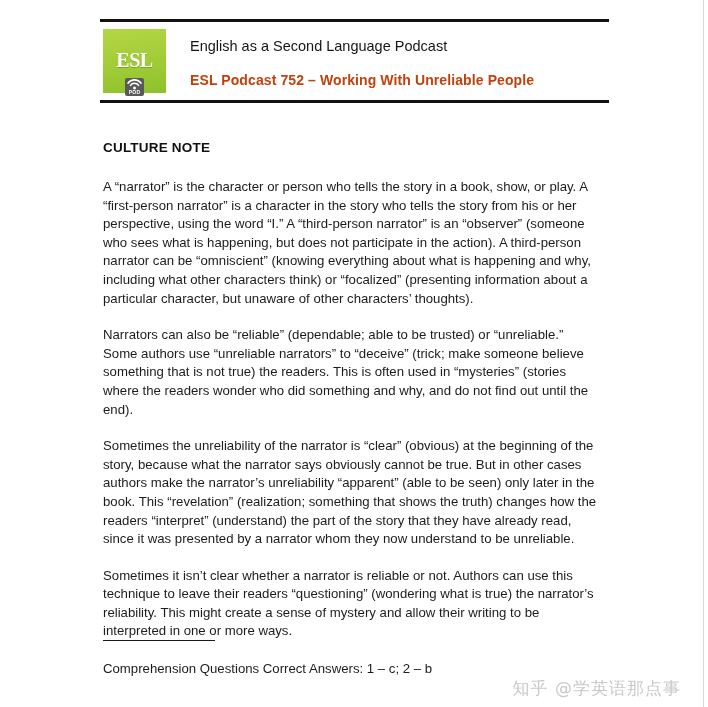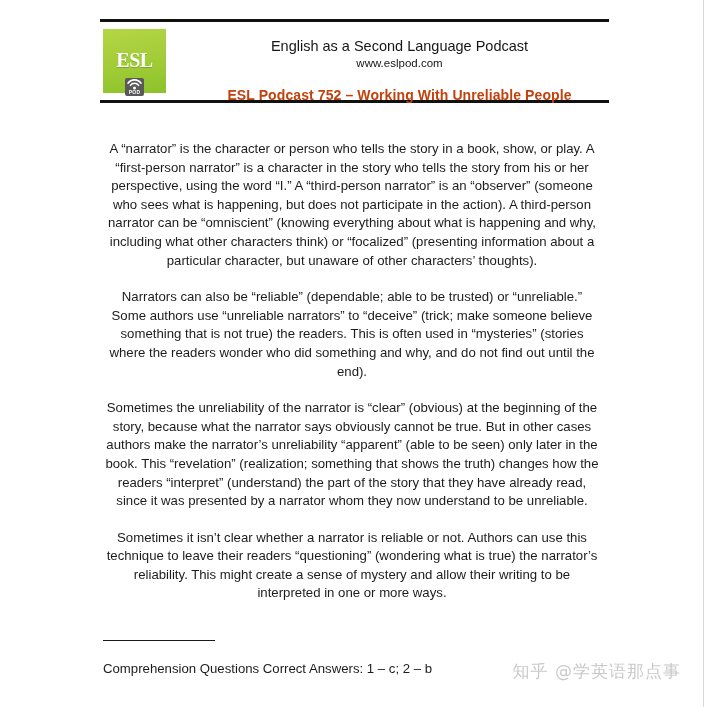--- a/index.html
+++ b/index.html
@@ -93,21 +93,20 @@
     letter-spacing: 0.2px;
     font-family: "Liberation Sans", sans-serif;
   }
 
   .header-titles {
     position: absolute;
     left: 90px;
     right: 0;
     top: 0;
     height: 94px;
-    text-align: center;
   }
   .podcast-name {
     font-size: 14.5px;
     line-height: 19px;
     padding-top: 15px;
     color: #161616;
   }
   .podcast-url {
     font-size: 11.5px;
     line-height: 15px;
@@ -142,21 +141,21 @@
     font-weight: bold;
     line-height: 16px;
     margin: 0 0 20px 0;
     color: #111111;
   }
   .para {
     font-size: 13.2px;
     line-height: 18.6px;
     margin: 0 0 18px 0;
     color: #1c1c1c;
-    text-align: center;
+    text-align: left;
   }
 
   
   .footer {
     position: absolute;
     left: 103px;
     top: 640px;
     width: 498px;
   }
   .footnote-rule {
@@ -168,21 +167,21 @@
   .answers {
     font-size: 13.2px;
     line-height: 18px;
     color: #1c1c1c;
   }
 
   
   .watermark {
     position: absolute;
     right: 22px;
-    bottom: 26px;
+    bottom: 9px;
     font-size: 17px;
     line-height: 20px;
     color: #c9c9c9;
     letter-spacing: 1px;
     white-space: nowrap;
     font-family: "DejaVu Sans", sans-serif;
     user-select: none;
   }
 </style>
 </head>
@@ -204,30 +203,30 @@
               <path d="M3.4 6.4 A5 5 0 0 1 11.6 6.4" fill="none" stroke="#ffffff" stroke-width="1.5" stroke-linecap="round"></path>
               <circle cx="7.5" cy="9" r="1.5" fill="#ffffff"></circle>
             </svg>
             <span class="logo-pod-text">POD</span>
           </span>
         </div>
       </div>
 
       <div class="header-titles">
         <div class="podcast-name">English as a Second Language Podcast</div>
-        <div class="podcast-url">www.eslpod.com</div>
         <div class="episode-title">ESL Podcast 752 – Working With Unreliable People</div>
       </div>
 
     </div>
 
     <div class="rule-bottom"></div>
   </div>
 
   <div class="content">
+    <h1 class="section-heading">CULTURE NOTE</h1>
 
     <p class="para">A “narrator” is the character or person who tells the story in a book, show, or play.  A “first-person narrator” is a character in the story who tells the story from his or her perspective, using the word “I.”  A “third-person narrator” is an “observer” (someone who sees what is happening, but does not participate in the action).  A third-person narrator can be “omniscient” (knowing everything about what is happening and why, including what other characters think) or “focalized” (presenting information about a particular character, but unaware of other characters’ thoughts).</p>
     <p class="para">Narrators can also be “reliable” (dependable; able to be trusted) or “unreliable.”  Some authors use “unreliable narrators” to “deceive” (trick; make someone believe something that is not true) the readers.  This is often used in “mysteries” (stories where the readers wonder who did something and why, and do not find out until the end).</p>
     <p class="para">Sometimes the unreliability of the narrator is “clear” (obvious) at the beginning of the story, because what the narrator says obviously cannot be true.  But in other cases authors make the narrator’s unreliability “apparent” (able to be seen) only later in the book.  This “revelation” (realization; something that shows the truth) changes how the readers “interpret” (understand) the part of the story that they have already read, since it was presented by a narrator whom they now understand to be unreliable.</p>
     <p class="para">Sometimes it isn’t clear whether a narrator is reliable or not.  Authors can use this technique to leave their readers “questioning” (wondering what is true) the narrator’s reliability.  This might create a sense of mystery and allow their writing to be interpreted in one or more ways.</p>
   </div>
 
   <div class="footer">
     <div class="footnote-rule"></div>
     <div class="answers">Comprehension Questions Correct Answers:  1 – c; 2 – b</div>

